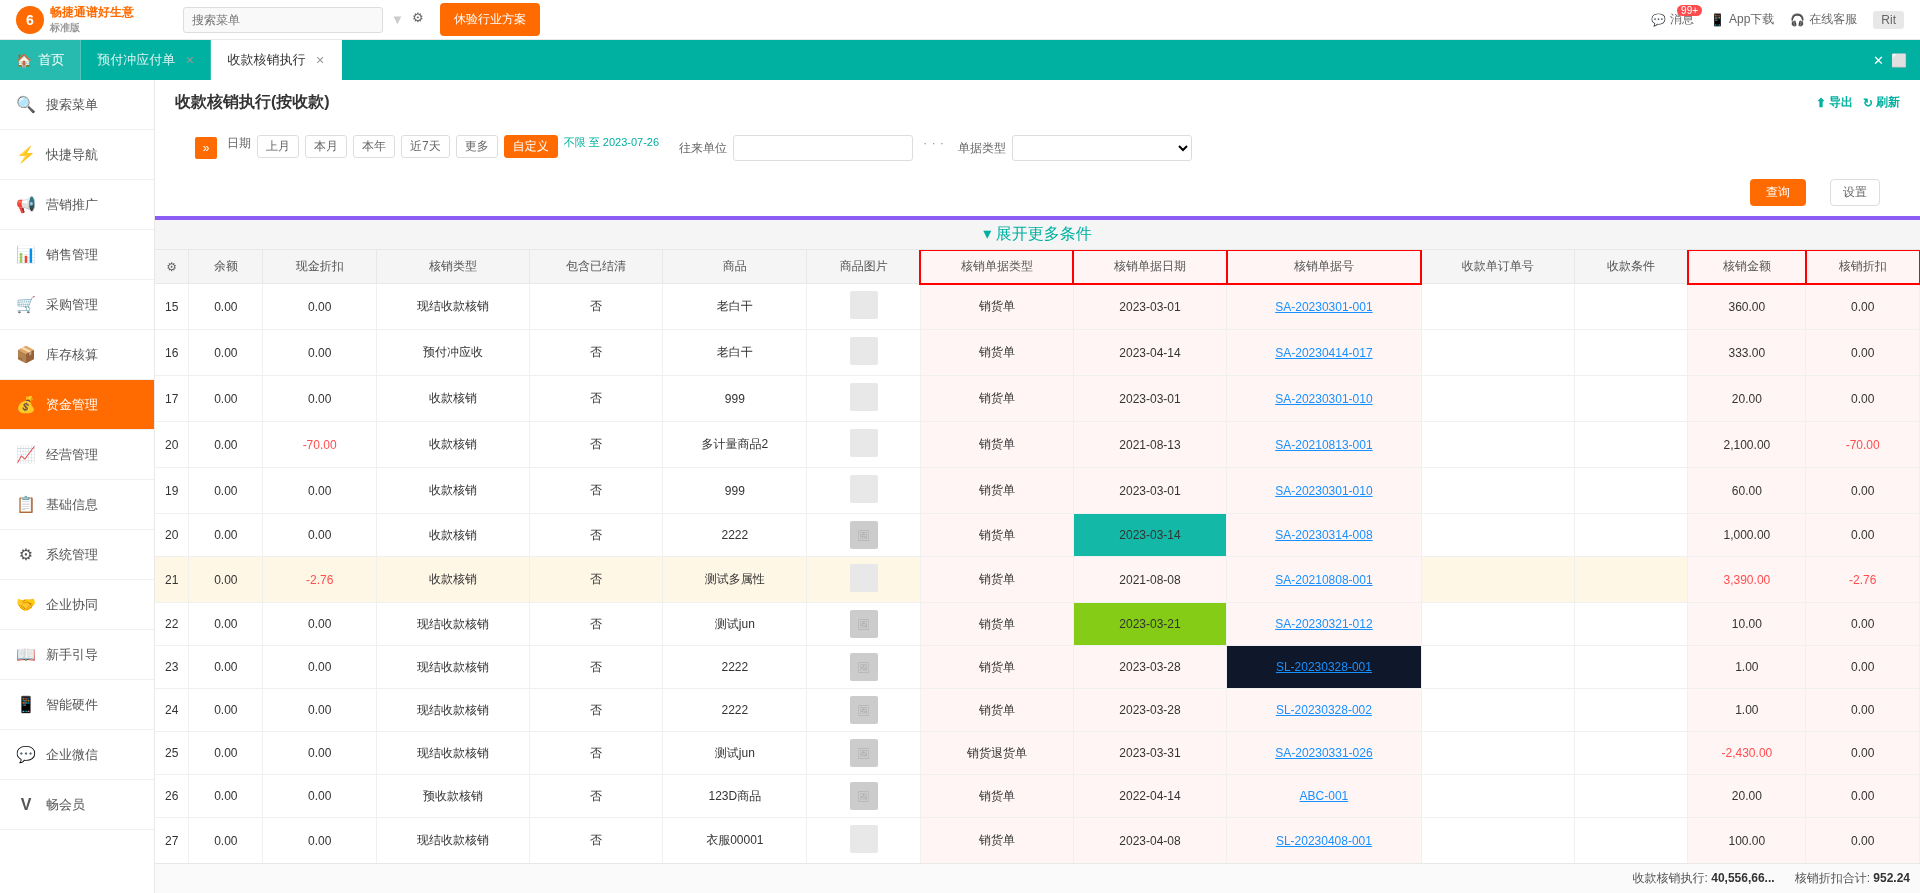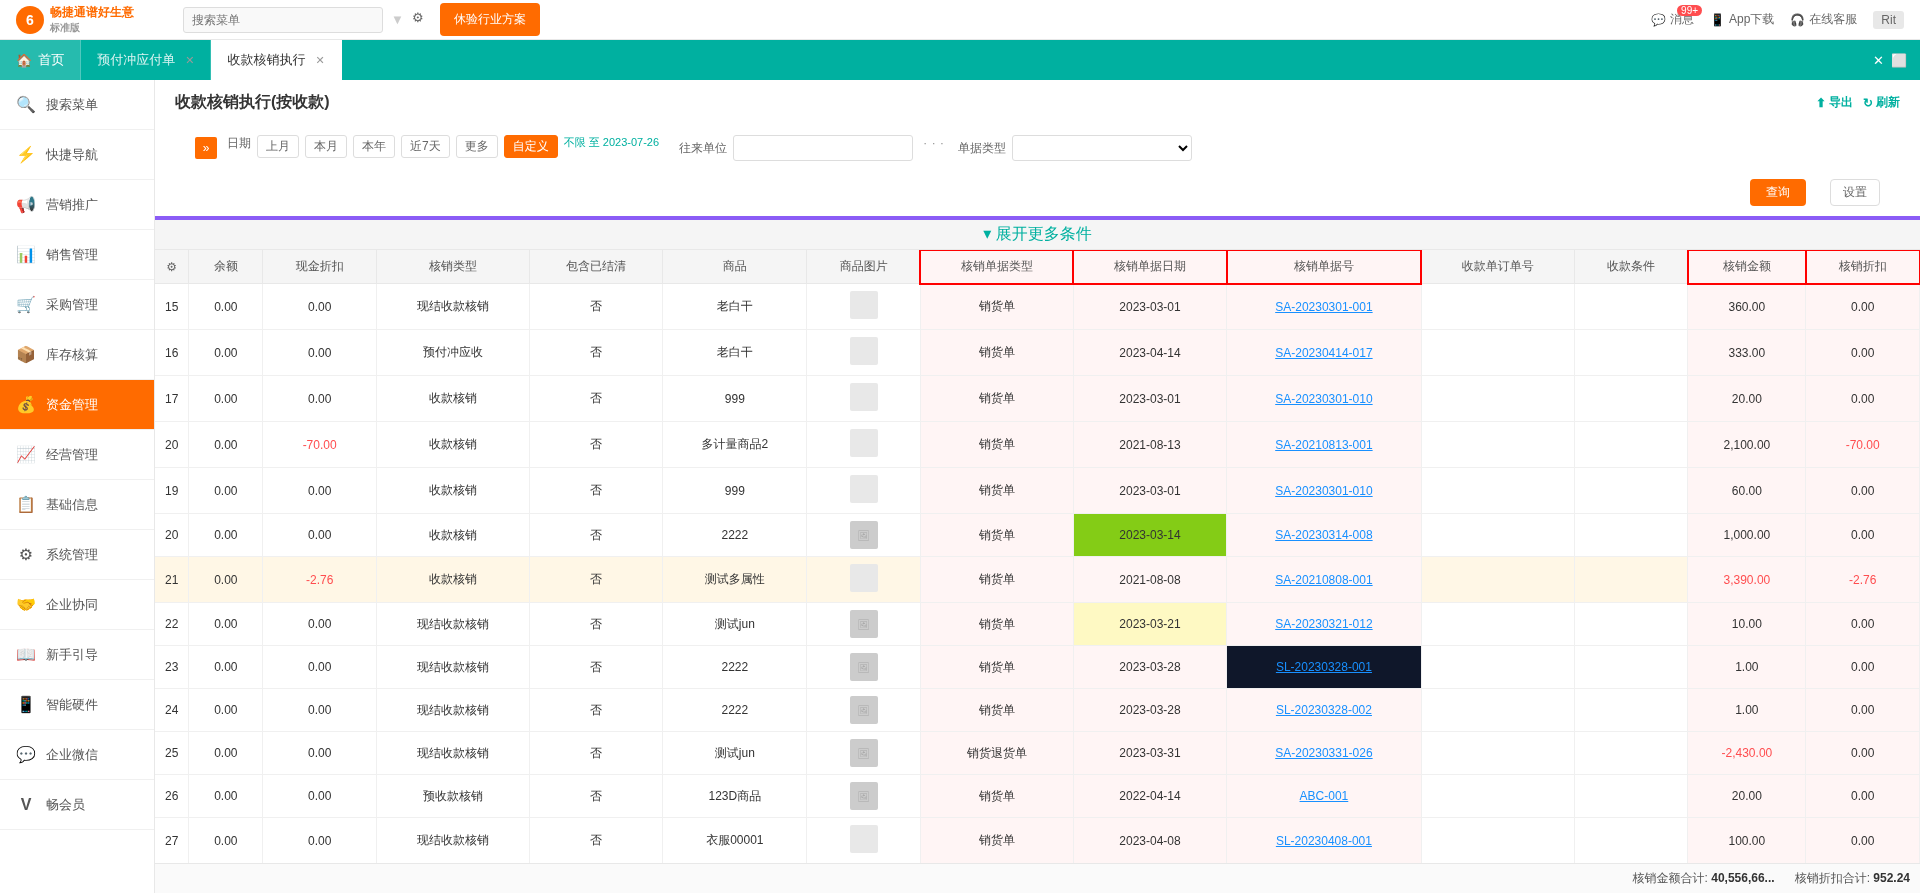--- a/index.html
+++ b/index.html
@@ -365,21 +365,21 @@
     </tr>
               <tr>
       <td>20</td>
       <td>0.00</td>
       <td>0.00</td>
       <td>收款核销</td>
       <td>否</td>
       <td>2222</td>
       <td style="text-align:center;"><div class="img-placeholder has-img">🖼</div></td>
       <td style="background:#fff5f5;">销货单</td>
-      <td style="background:#84cc16;">2023-03-14</td>
+      <td style="background:#14b8a6;">2023-03-14</td>
       <td style="background:#fff5f5;"><span class="link-cell">SA-20230314-008</span></td>
       <td></td>
       <td></td>
       <td style="background:#fff5f5;">1,000.00</td>
       <td style="background:#fff5f5;">0.00</td>
     </tr>
               <tr class="highlighted">
       <td>21</td>
       <td>0.00</td>
       <td style="color:#ff4d4f;">-2.76</td>
@@ -397,21 +397,21 @@
     </tr>
               <tr>
       <td>22</td>
       <td>0.00</td>
       <td>0.00</td>
       <td>现结收款核销</td>
       <td>否</td>
       <td>测试jun</td>
       <td style="text-align:center;"><div class="img-placeholder has-img">🖼</div></td>
       <td style="background:#fff5f5;">销货单</td>
-      <td style="background:#fef9c3;">2023-03-21</td>
+      <td style="background:#84cc16;">2023-03-21</td>
       <td style="background:#fff5f5;"><span class="link-cell">SA-20230321-012</span></td>
       <td></td>
       <td></td>
       <td style="background:#fff5f5;">10.00</td>
       <td style="background:#fff5f5;">0.00</td>
     </tr>
               <tr>
       <td>23</td>
       <td>0.00</td>
       <td>0.00</td>
@@ -506,21 +506,21 @@
       <td></td>
       <td style="background:#fff5f5;">100.00</td>
       <td style="background:#fff5f5;">0.00</td>
     </tr>
             </tbody>
         </table>
       </div>
 
       <div class="table-footer">
         <span>
-          <span style="color:#555;">核销金额合计: </span>
+          <span style="color:#555;">收款核销执行: </span>
           <span style="font-weight:bold;">40,556,66...</span>
         </span>
         <span>
           <span style="color:#555;">核销折扣合计: </span>
           <span style="font-weight:bold;">952.24</span>
         </span>
       </div>
     </div>
   </div>
 </div>

